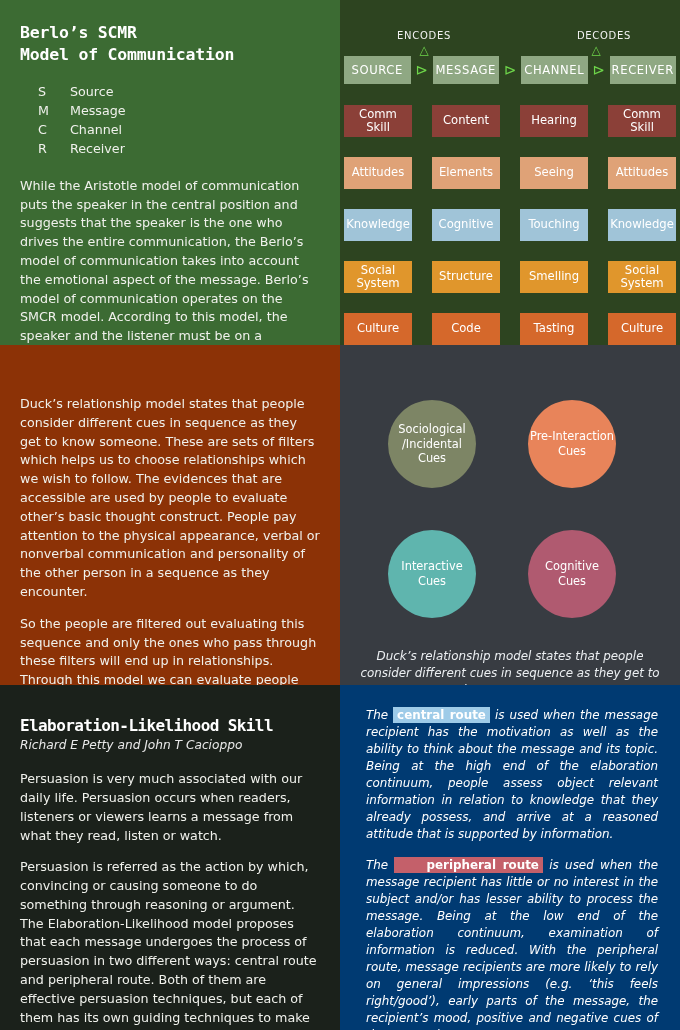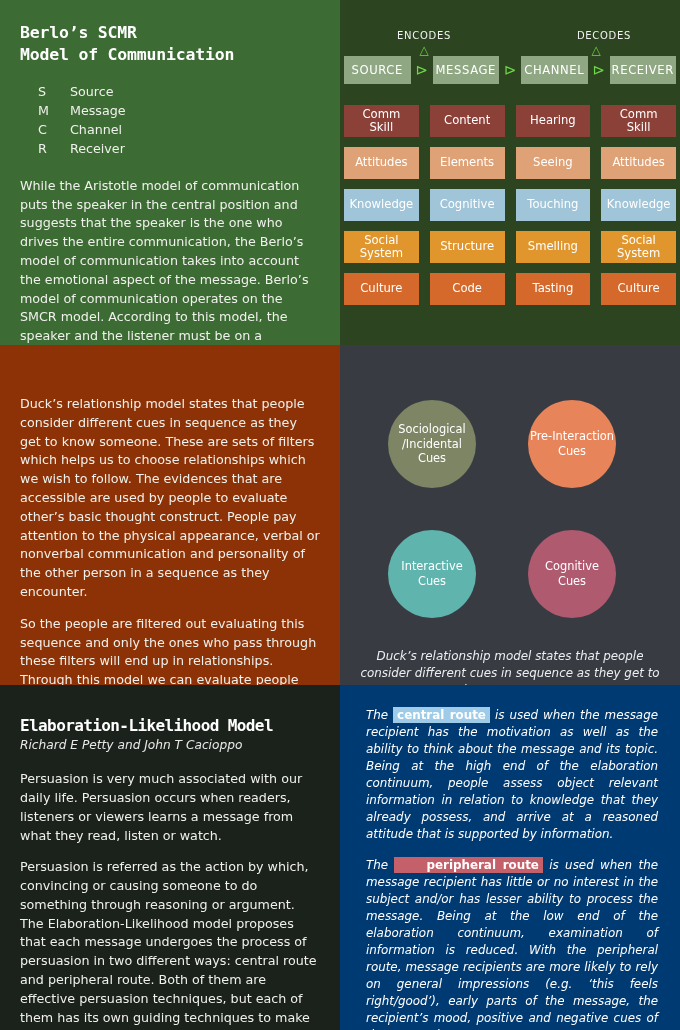--- a/index.html
+++ b/index.html
@@ -119,20 +119,21 @@
     transform: translateX(-50%);
   }
 
   
   .smcr-grid {
     margin: 21px 4px 0 4px;
     display: grid;
     grid-template-columns: repeat(4, 1fr);
     column-gap: 11px;
     row-gap: 10px;
+    gap: 20px;
   }
   .cell {
     height: 32px;
     display: flex;
     align-items: center;
     justify-content: center;
     text-align: center;
     color: #ffffff;
     font-size: 11.6px;
     line-height: 1.15;
@@ -291,21 +292,21 @@
 Cues</div>
       <div class="circle c-pos-2" style="background:#5fb5ae">Interactive
 Cues</div>
       <div class="circle c-pos-3" style="background:#b05a70">Cognitive
 Cues</div>
       <div class="diag-caption">Duck’s relationship model states that people consider different cues in sequence as they get to know someone.</div>
     </div>
   </section>
 
   <section class="q q-elm-text">
-    <h1 class="title-slab title-elm">Elaboration-Likelihood Model</h1>
+    <h1 class="title-slab title-elm">Elaboration-Likelihood Skill</h1>
     <p class="subtitle">Richard E Petty and John T Cacioppo</p>
     <p class="body-copy copy-gap-top">Persuasion is very much associated with our daily life. Persuasion occurs when readers, listeners or viewers learns a message from what they read, listen or watch.</p>
     <p class="body-copy">Persuasion is referred as the action by which, convincing or causing someone to do something through reasoning or argument. The Elaboration-Likelihood model proposes that each message undergoes the process of persuasion in two different ways: central route and peripheral route. Both of them are effective persuasion techniques, but each of them has its own guiding techniques to make them fully operative.</p>
   </section>
 
   <section class="q q-elm-diag">
     <p class="route-para">
       <span>The </span><span class="hl hl-central">central route</span><span> is used when the message recipient has the motivation as well as the ability to think about the message and its topic. Being at the high end of the elaboration continuum, people assess object relevant information in relation to knowledge that they already possess, and arrive at a reasoned attitude that is supported by information.</span>
     </p>
     <p class="route-para">

